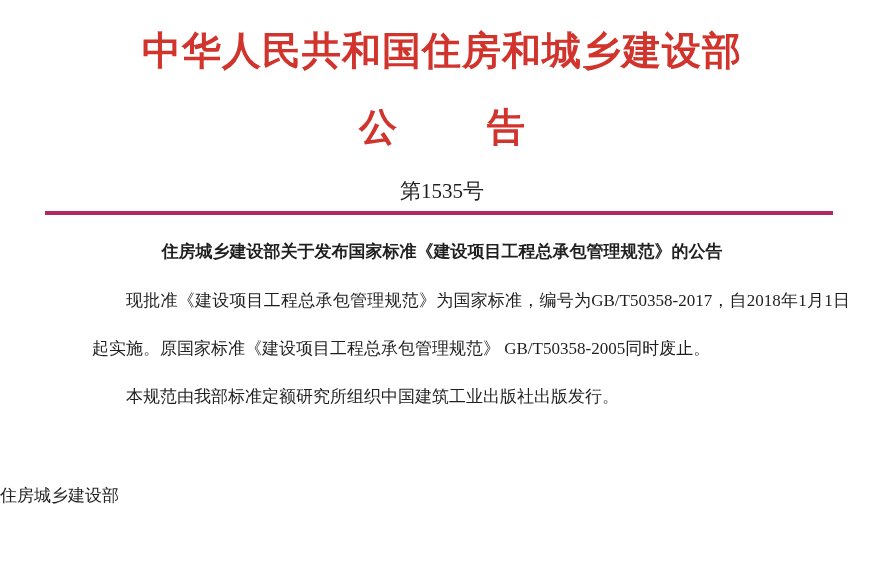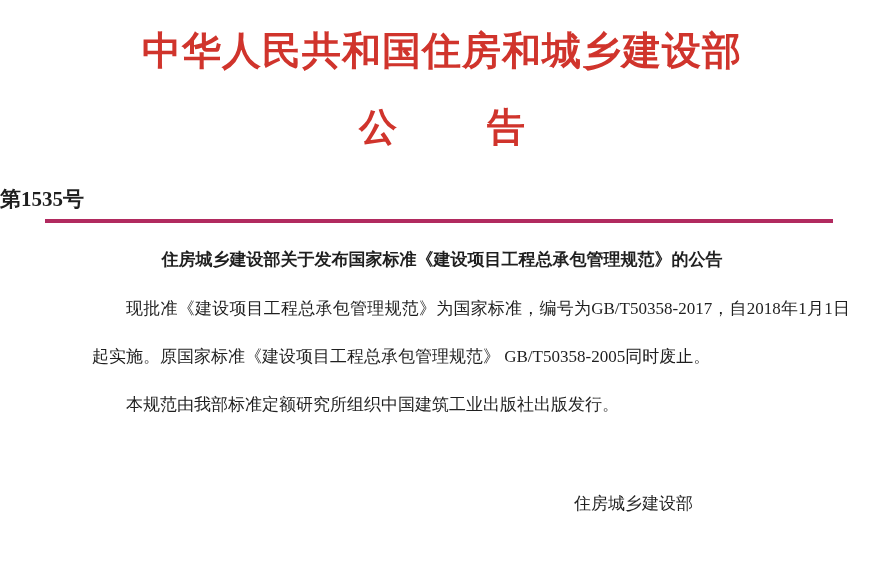--- a/index.html
+++ b/index.html
@@ -29,23 +29,24 @@
     margin-top: 31px;
     display: flex;
     justify-content: center;
     gap: 90px;
     color: var(--title-red, #d0342c);
     font-size: 38px;
     font-weight: bold;
     line-height: 1.18;
   }
   .doc-number {
-    margin-top: 38px;
+    margin-top: 30px;
+    text-align: center;
     font-size: 21px;
-    font-weight: bold;
+    font-weight: normal;
     line-height: 1.1;
   }
   .red-rule {
     margin: 8px 51px 0 45px;
     height: 4px;
     background: var(--rule, #b12a5f);
   }
   .heading {
     margin: 26px 40px 0 40px;
     text-align: center;
@@ -61,21 +62,21 @@
     text-align: justify;
     margin-left: 47px;
   }
   .body-text p {
     margin: 0;
     text-indent: 2em;
   }
   .signature {
     margin-top: 64px;
     padding-right: 191px;
-    text-align: right;
+    text-align: left;
     font-size: 17px;
     line-height: 1.3;
   }
   .sig-date {
     margin-top: 22px;
     padding-right: 6px;
   }
 </style>
 </head>
 <body>

